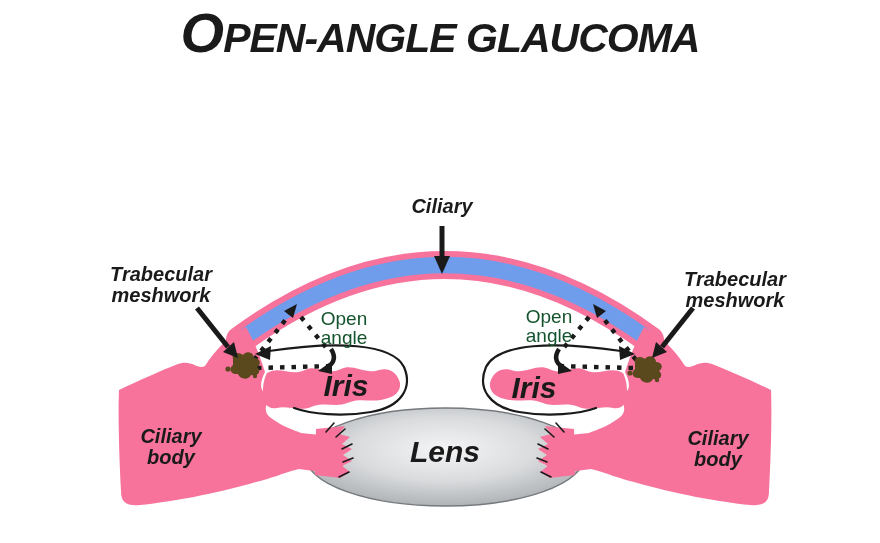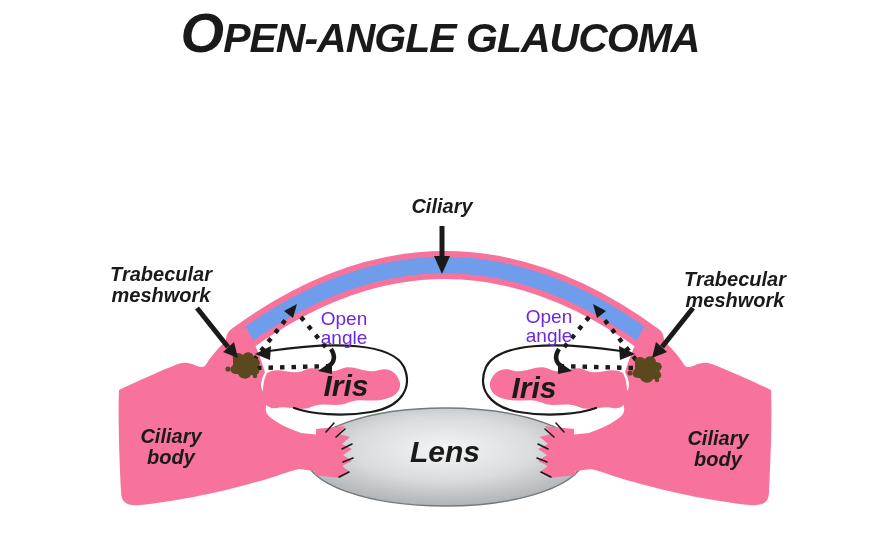--- a/index.html
+++ b/index.html
@@ -18,21 +18,21 @@
     line-height:1.05;white-space:nowrap;
   }
   .title .big{font-size:56px;}
   .title .rest{font-size:41px;}
   .lbl{
     position:absolute;transform:translate(-50%,-50%);text-align:center;
     font-weight:bold;font-style:italic;font-size:20px;line-height:1.05;
     color:var(--ink);white-space:nowrap;
   }
   .lbl-lg{font-size:30px;}
-  .lbl-plain{font-weight:normal;font-style:normal;font-size:19px;color:#6d28d9;line-height:1.0;}
+  .lbl-plain{font-weight:normal;font-style:normal;font-size:19px;color:#14532d;line-height:1.0;}
   
   .pink-fill{fill:var(--pink);}
   .cornea-outer{stroke:var(--pink);stroke-width:28;fill:none;stroke-linecap:round;}
   .cornea-inner{stroke:var(--blue);stroke-width:16;fill:none;stroke-linecap:round;}
   .brown-fill{fill:var(--brown);}
   .ink-fill{fill:var(--ink);}
   .loop{stroke:var(--ink);stroke-width:2.2;fill:none;stroke-linecap:round;}
   .dash{stroke:var(--ink);stroke-width:4.4;fill:none;stroke-dasharray:4.5 7;stroke-linecap:butt;}
   .hook{stroke:var(--ink);stroke-width:4.4;fill:none;stroke-linecap:butt;}
   .ptr{stroke:var(--ink);stroke-width:5;fill:none;stroke-linecap:butt;}

